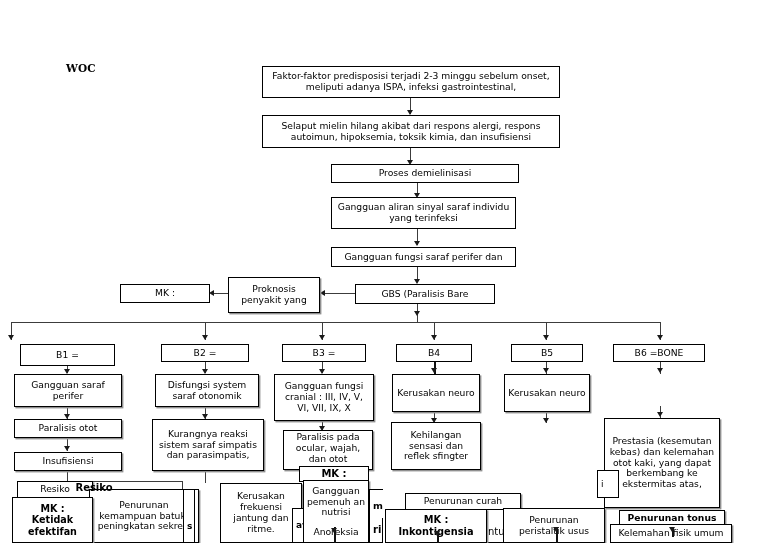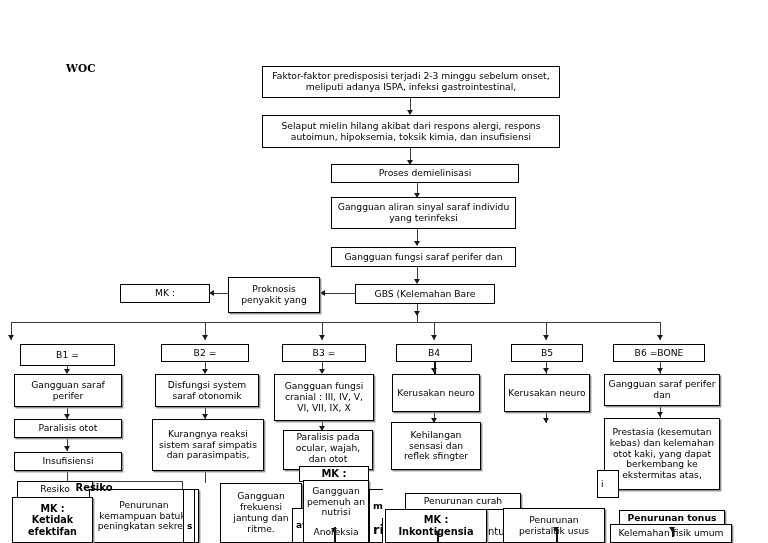--- a/index.html
+++ b/index.html
@@ -79,21 +79,21 @@
   <div class="arrow-d" style="left:414px;top:193px;"></div>
 
   <div class="box" style="left:331px;top:197px;width:185px;height:32px;">Gangguan aliran sinyal saraf individu yang terinfeksi</div>
   <div class="vline" style="left:417px;top:229px;height:16px;"></div>
   <div class="arrow-d" style="left:414px;top:241px;"></div>
 
   <div class="box" style="left:331px;top:247px;width:185px;height:20px;">Gangguan fungsi saraf perifer dan</div>
   <div class="vline" style="left:417px;top:267px;height:15px;"></div>
   <div class="arrow-d" style="left:414px;top:279px;"></div>
 
-  <div class="box" style="left:355px;top:284px;width:140px;height:20px;">GBS (Kelemahan Bare</div>
+  <div class="box" style="left:355px;top:284px;width:140px;height:20px;">GBS (Paralisis Bare</div>
 
   <div class="box shadow" style="left:228px;top:277px;width:92px;height:36px;">Proknosis penyakit yang</div>
   <div class="hline" style="left:322px;top:293px;width:33px;"></div>
   <div class="arrow-l" style="left:320px;top:290px;"></div>
 
   <div class="box" style="left:120px;top:284px;width:90px;height:19px;">MK :</div>
   <div class="hline" style="left:211px;top:293px;width:17px;"></div>
   <div class="arrow-l" style="left:209px;top:290px;"></div>
 
   <div class="vline" style="left:417px;top:304px;height:18px;"></div>
@@ -148,42 +148,42 @@
   <div class="vline" style="left:205px;top:362px;height:11px;"></div>
   <div class="arrow-d" style="left:202px;top:369px;"></div>
 
   <div class="box shadow" style="left:155px;top:374px;width:104px;height:33px;">Disfungsi system saraf otonomik</div>
   <div class="vline" style="left:205px;top:407px;height:12px;"></div>
   <div class="arrow-d" style="left:202px;top:414px;"></div>
 
   <div class="box shadow" style="left:152px;top:419px;width:112px;height:52px;">Kurangnya reaksi sistem saraf simpatis dan parasimpatis,</div>
   <div class="vline" style="left:205px;top:471px;height:12px;"></div>
 
-  <div class="box shadow" style="left:220px;top:483px;width:82px;height:60px;z-index:7;">Gangguan frekuensi jantung dan ritme.</div>
+  <div class="box shadow" style="left:220px;top:483px;width:82px;height:60px;z-index:7;">Kerusakan frekuensi jantung dan ritme.</div>
 
   <div class="box" style="left:282px;top:344px;width:84px;height:18px;">B3 =</div>
   <div class="vline" style="left:322px;top:362px;height:11px;"></div>
   <div class="arrow-d" style="left:319px;top:369px;"></div>
 
   <div class="box shadow" style="left:274px;top:374px;width:100px;height:47px;">Gangguan fungsi cranial : III, IV, V, VI, VII, IX, X</div>
   <div class="vline" style="left:322px;top:421px;height:10px;"></div>
   <div class="arrow-d" style="left:319px;top:426px;"></div>
 
   <div class="box shadow top" style="left:283px;top:430px;width:90px;height:40px;">Paralisis pada ocular, wajah, dan otot</div>
 
   <div class="box bold" style="left:299px;top:466px;width:70px;height:16px;font-size:10px;z-index:8;">MK :</div>
 
   <div class="box shadow" style="left:303px;top:480px;width:66px;height:44px;z-index:9;">Gangguan pemenuh an nutrisi</div>
 
   <div class="box" style="left:303px;top:522px;width:66px;height:21px;z-index:9;border-top:none;">Anoreksia</div>
   <div class="vline thickv" style="left:334px;top:527px;height:16px;z-index:11;"></div>
   <div class="arrow-d" style="left:331px;top:528px;z-index:11;"></div>
 
   <div class="box bold" style="left:369px;top:489px;width:14px;height:33px;font-size:9.5px;z-index:10;text-align:left;justify-content:flex-start;border-right:none;">m</div>
-  <div class="box bold" style="left:369px;top:518px;width:14px;height:25px;font-size:13px;z-index:10;text-align:left;justify-content:flex-start;border-top:none;">ri</div>
+  <div class="box bold" style="left:369px;top:518px;width:14px;height:25px;font-size:10px;z-index:10;text-align:left;justify-content:flex-start;border-top:none;">ri</div>
   <div class="box bold" style="left:292px;top:508px;width:12px;height:35px;font-size:9px;z-index:7;text-align:left;justify-content:flex-start;">av</div>
 
   <div class="box" style="left:396px;top:344px;width:76px;height:18px;">B4</div>
   <div class="vline thickv" style="left:434px;top:362px;height:12px;"></div>
   <div class="arrow-d" style="left:431px;top:368px;"></div>
 
   <div class="box shadow" style="left:392px;top:374px;width:88px;height:38px;">Kerusakan neuro</div>
   <div class="vline" style="left:434px;top:412px;height:11px;"></div>
   <div class="arrow-d" style="left:431px;top:418px;"></div>
 
@@ -211,24 +211,23 @@
   <div class="vline" style="left:546px;top:412px;height:11px;"></div>
   <div class="arrow-d" style="left:543px;top:418px;"></div>
 
 
   <div class="box" style="left:597px;top:470px;width:22px;height:28px;font-size:9px;z-index:6;text-align:left;justify-content:flex-start;">i</div>
 
   <div class="box" style="left:613px;top:344px;width:92px;height:18px;">B6 =BONE</div>
   <div class="vline" style="left:660px;top:362px;height:12px;"></div>
   <div class="arrow-d" style="left:657px;top:368px;"></div>
 
-  <div class="box shadow" style="left:604px;top:374px;width:116px;height:32px;">Gangguan saraf perifer  dan</div>
   <div class="vline" style="left:660px;top:406px;height:12px;"></div>
   <div class="arrow-d" style="left:657px;top:412px;"></div>
 
-  <div class="box shadow" style="left:604px;top:418px;width:116px;height:72px;">Prestasia (kesemutan kebas) dan kelemahan otot kaki, yang dapat berkembang ke ekstermitas atas,</div>
+  <div class="box shadow" style="left:604px;top:418px;width:116px;height:90px;">Prestasia (kesemutan kebas) dan kelemahan otot kaki, yang dapat berkembang ke ekstermitas atas,</div>
 
   <div class="box shadow" style="left:619px;top:510px;width:106px;height:17px;z-index:6;font-weight:bold;">Penurunan tonus</div>
   <div class="box shadow" style="left:610px;top:524px;width:122px;height:19px;z-index:8;">Kelemahan fisik umum</div>
   <div class="vline thickv" style="left:672px;top:527px;height:10px;z-index:12;"></div>
   <div class="arrow-d" style="left:669px;top:527px;z-index:12;"></div>
 
 </div>
 
 </body></html>

